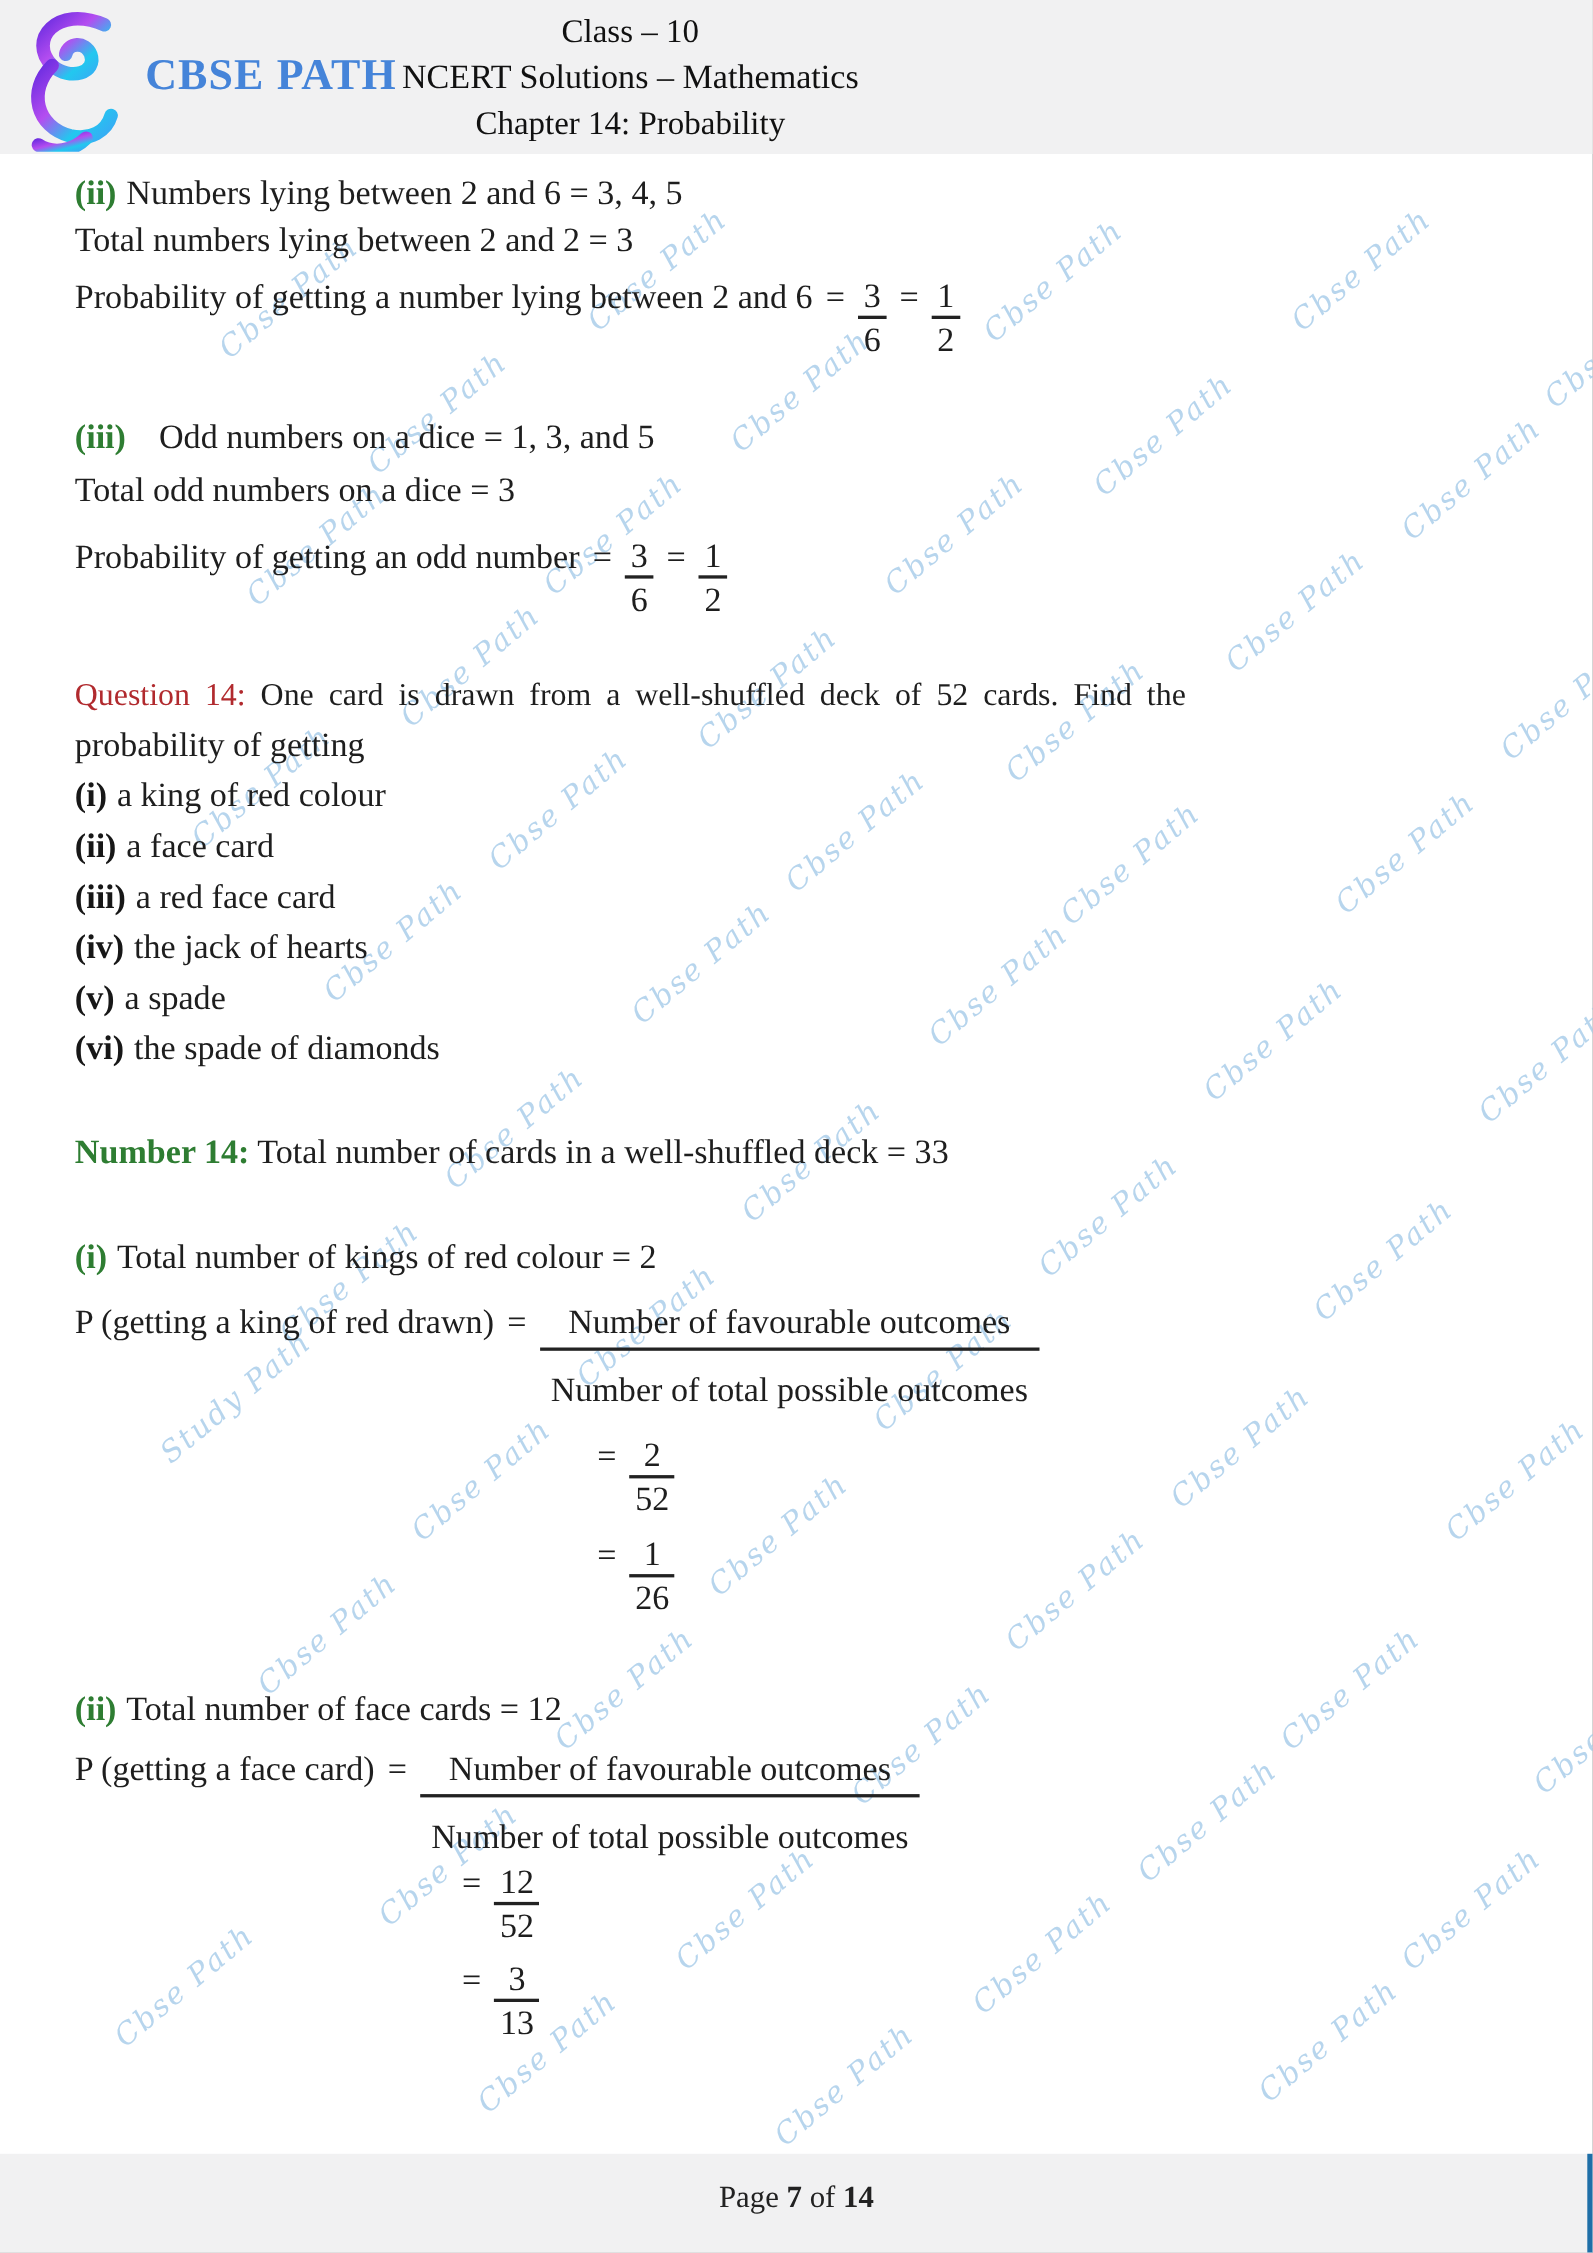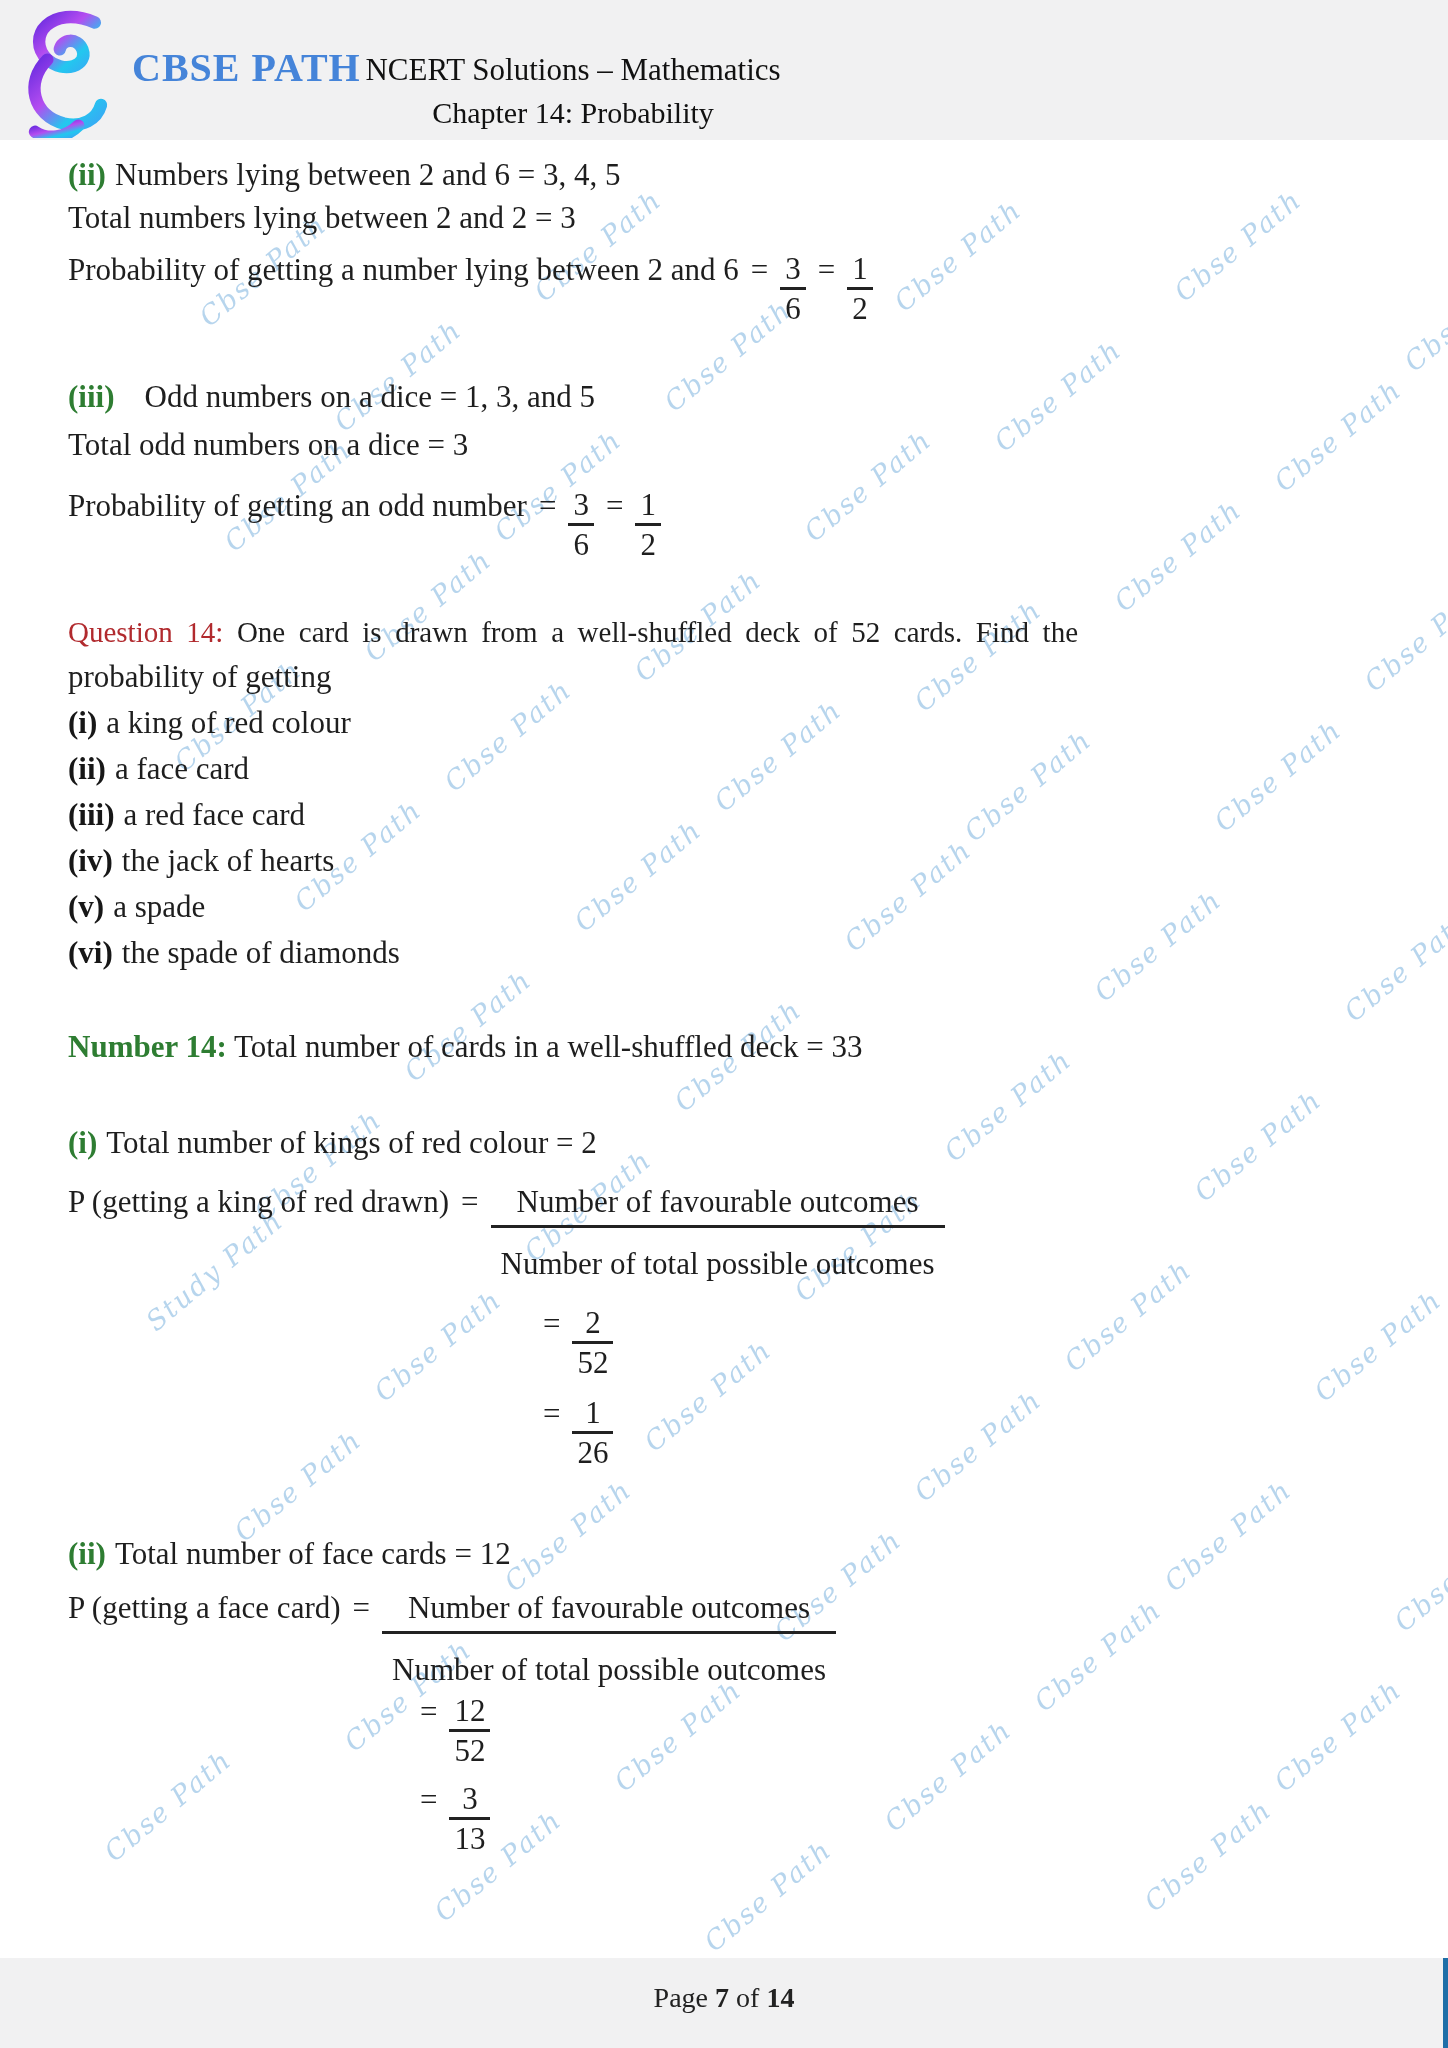--- a/index.html
+++ b/index.html
@@ -117,20 +117,21 @@
           </linearGradient>
         </defs>
         <g fill="none" stroke="url(#lg1)" stroke-width="12" stroke-linecap="round">
           <path d="M76 16 C34 -2 8 30 30 52 C46 66 70 58 64 42 C59 30 44 32 42 42"></path>
           <path d="M30 52 C8 74 16 106 46 114 C64 118 78 110 82 96"></path>
           <path d="M60 116 C48 128 30 130 18 122"></path>
         </g>
       </svg>
     </div>
     <div class="brand">CBSE PATH</div>
+    <div class="hcen hc1">Class – 10</div>
     <div class="hcen hc2">NCERT Solutions – Mathematics</div>
     <div class="hcen hc3">Chapter 14: Probability</div>
   </div>
 
   <div class="bl" style="top:155px">
     <span class="mk g">(ii)</span><span>Numbers lying between 2 and 6 = 3, 4, 5</span>
   </div>
   <div class="bl" style="top:198px">Total numbers lying between 2 and 2 = 3</div>
   <div class="bl mrow" style="top:250px">
     <span>Probability of getting a number lying between 2 and 6</span>

